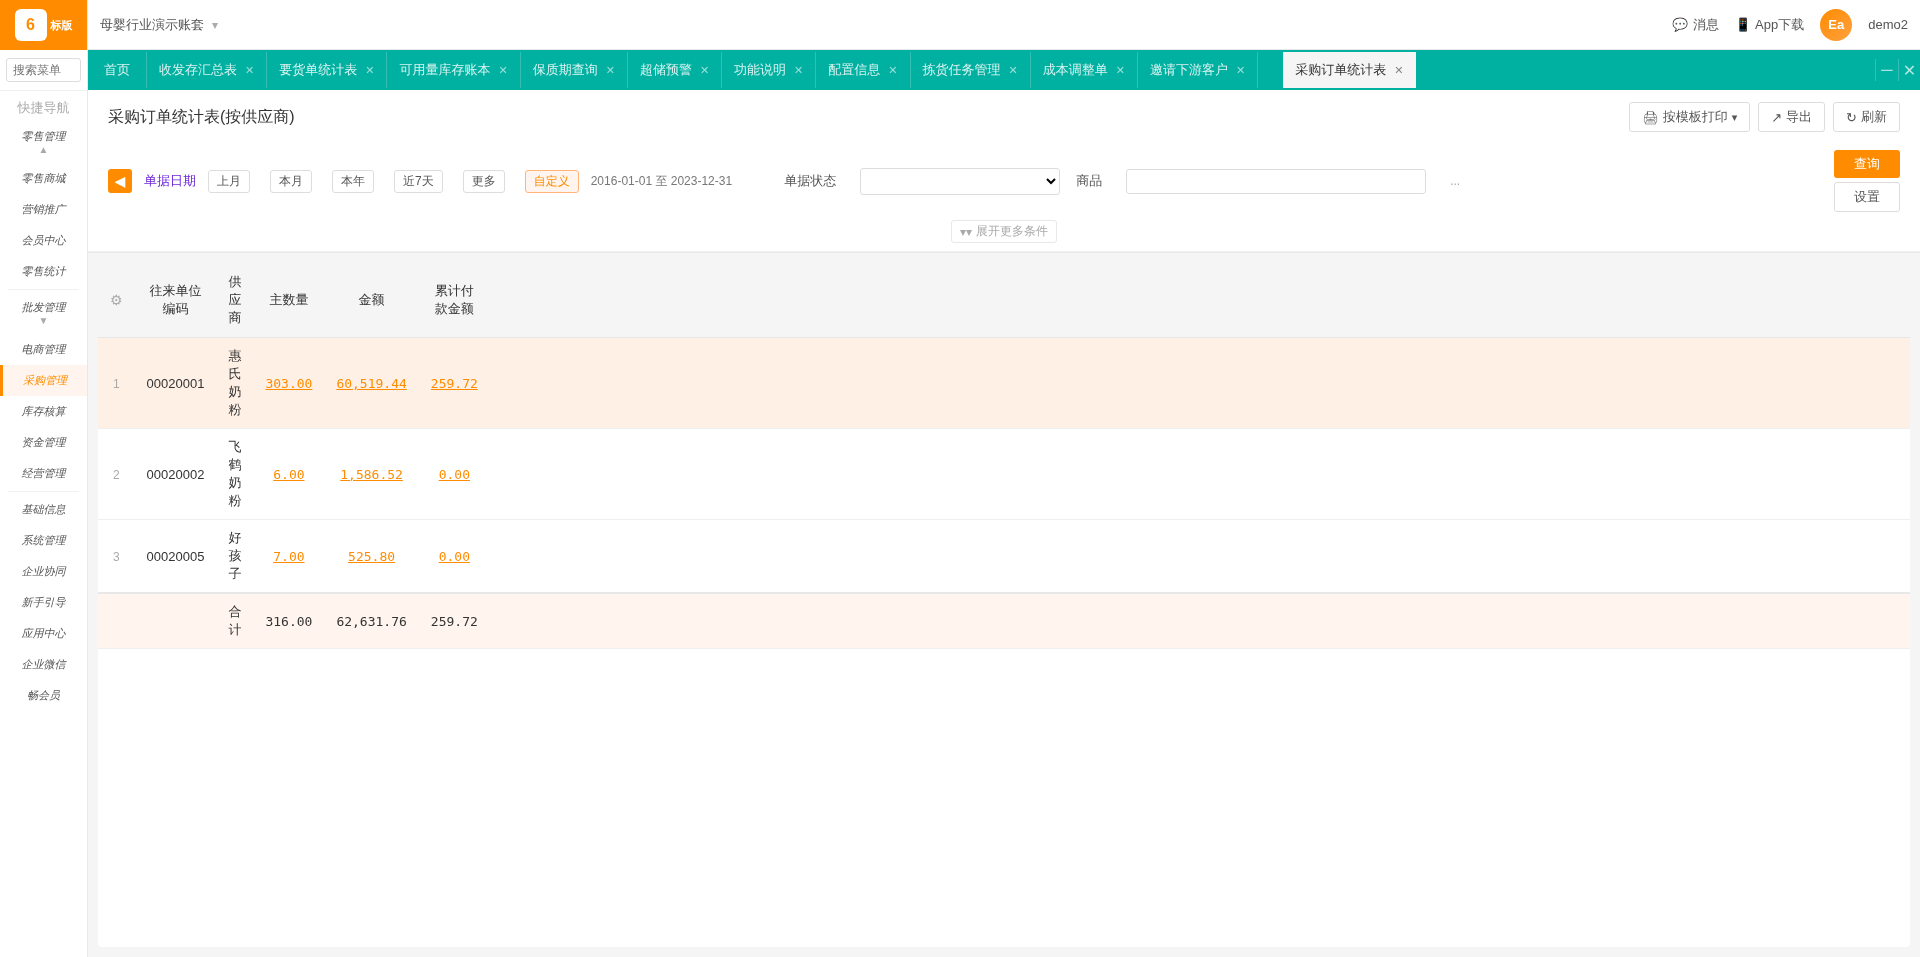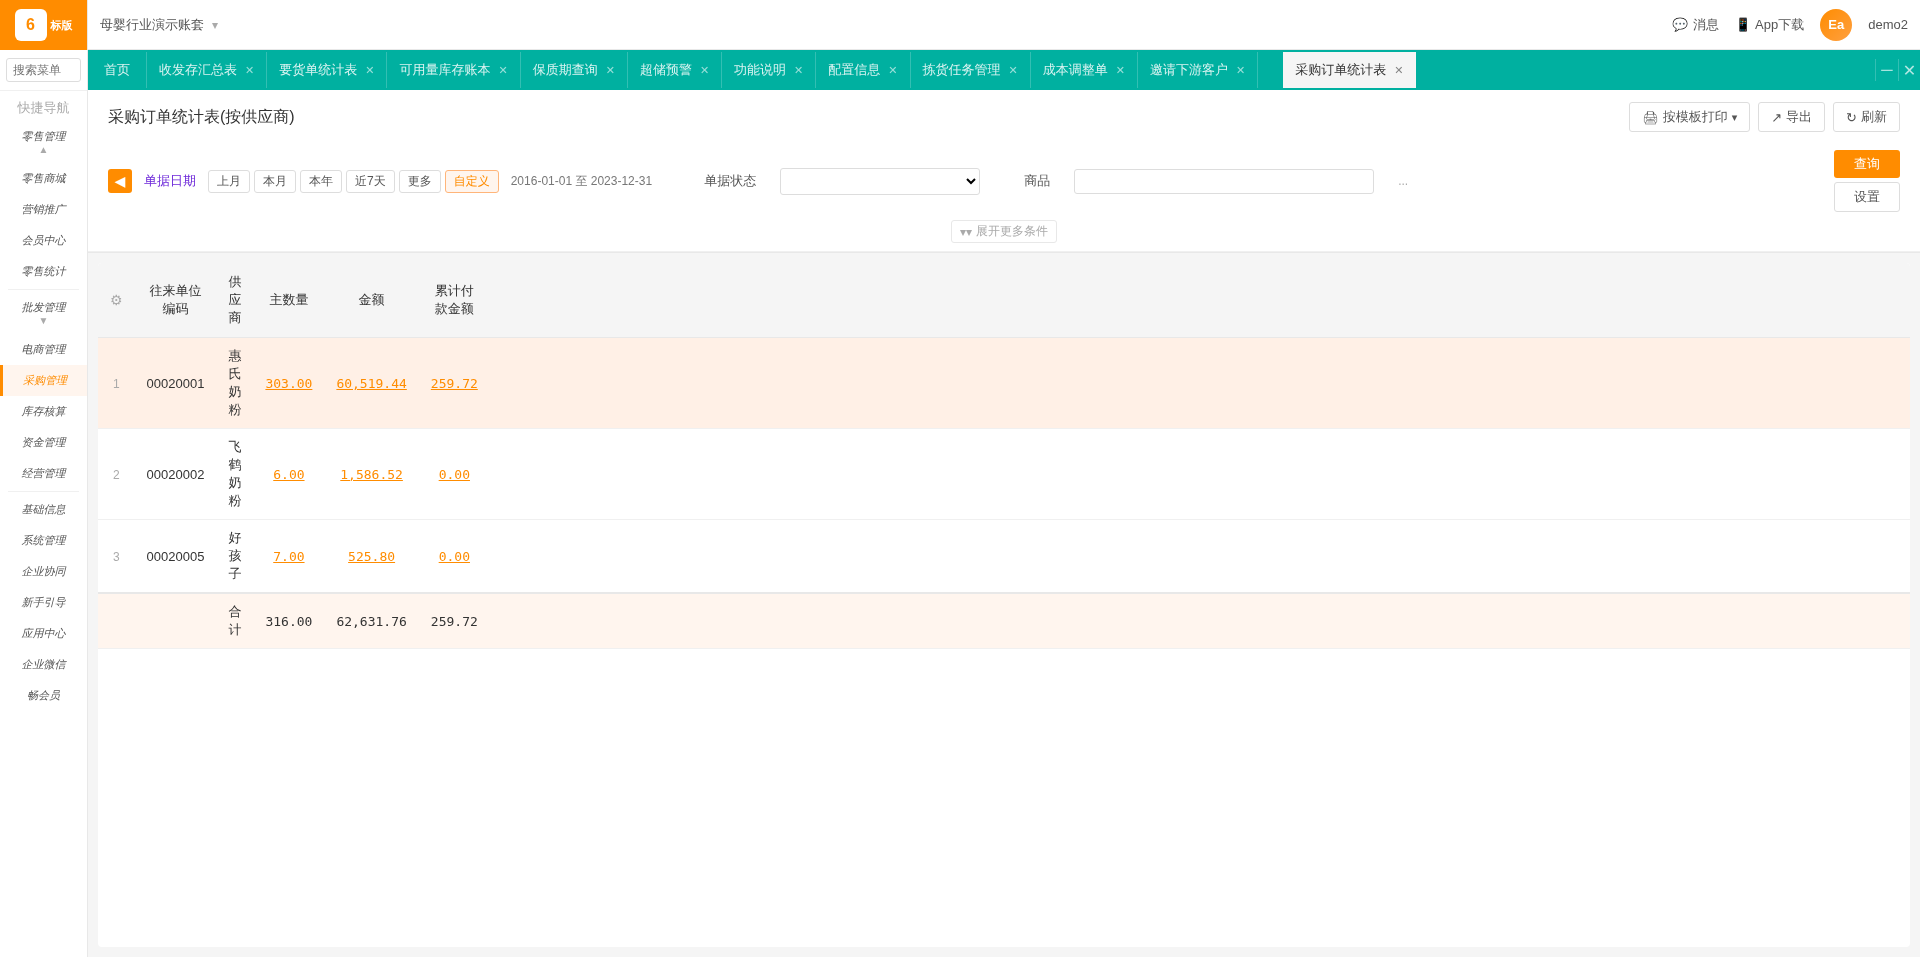--- a/index.html
+++ b/index.html
@@ -174,21 +174,21 @@
     }
     .filter-row {
       display: flex; align-items: center; gap: 12px; flex-wrap: wrap;
     }
     .filter-toggle-btn {
       width: 24px; height: 24px; background: #ff8c00; color: white;
       border: none; border-radius: 3px; cursor: pointer; font-size: 14px;
       display: flex; align-items: center; justify-content: center;
     }
     .filter-label { color: #6d28d9; font-size: 13px; white-space: nowrap; }
-    .filter-date-btns { display: flex; gap: 4px; }
+    .filter-date-btns { display: flex; gap: 20px; }
     .date-btn {
       padding: 2px 8px; border: 1px solid #ddd; border-radius: 3px;
       background: #fff; font-size: 12px; cursor: pointer; color: #555;
     }
     .date-btn.custom { background: #fff5ee; border-color: #ffb57a; color: #ff8c00; }
     .filter-date-range { font-size: 12px; color: #777; }
     .filter-group { display: flex; align-items: center; gap: 24px; }
     .filter-group-label { color: #555; font-size: 13px; white-space: nowrap; }
     .filter-select {
       min-width: 200px; padding: 4px 8px; border: 1px solid #ddd; border-radius: 3px;
@@ -471,21 +471,21 @@
           </div>
           <span class="filter-date-range">2016-01-01 至 2023-12-31</span>
 
           <div class="filter-group" style="margin-left: 40px;">
             <span class="filter-group-label">单据状态</span>
             <select class="filter-select">
               <option value=""></option>
             </select>
           </div>
 
-          <div class="filter-group" style="margin-left: 32px;">
+          <div class="filter-group" style="margin-left: 4px;">
             <span class="filter-group-label">商品</span>
             <input class="filter-goods-input" type="text" style="">
             <span class="filter-more-btn">...</span>
           </div>
 
           <div style="display:flex; flex-direction: column; gap: 4px; margin-left: auto;">
             <button class="btn-search">查询</button>
             <button class="btn-settings">设置</button>
           </div>
         </div>

